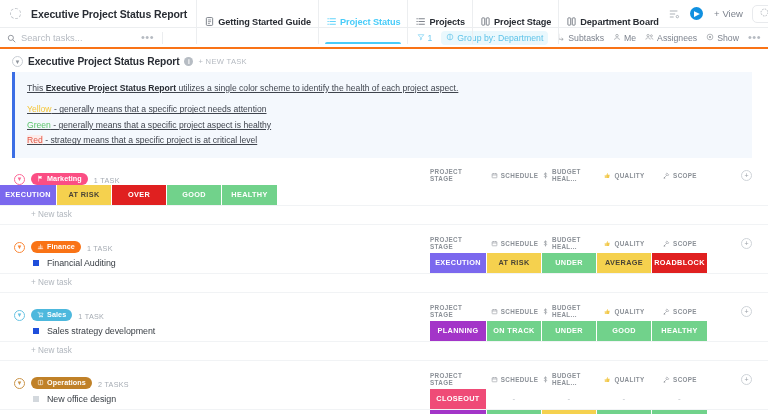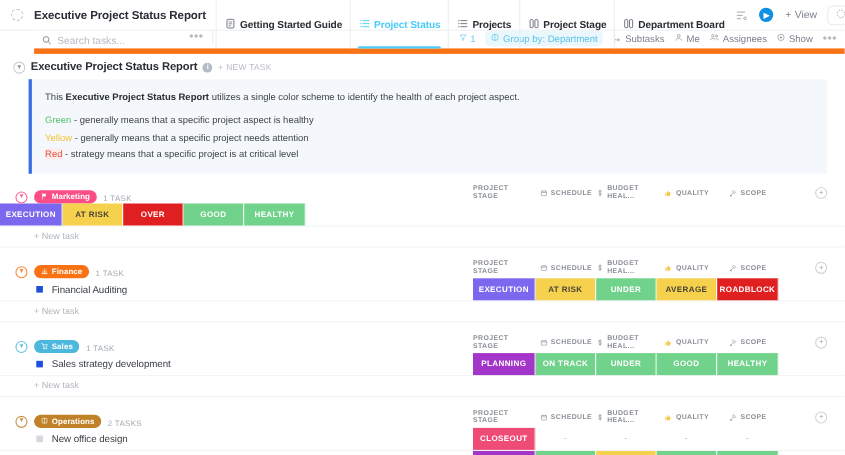--- a/index.html
+++ b/index.html
@@ -79,26 +79,25 @@
   .pill-btn {
     display: flex; align-items: center; gap: 4px;
     height: 18px; padding: 0 7px;
     border: 1px solid #e8eaed; border-radius: 5px;
     font-size: 9.3px; color: #4a4f59;
   }
 
   
   .toolbar {
     height: 21px;
-    display: flex; align-items: flex-start;
-    border-bottom: 5px solid #f97316;
+    display: flex; align-items: center;
+    border-bottom: 2px solid #f97316;
     background: #fff;
     padding: 0 7px;
     white-space: nowrap;
-    margin-left: 31px;
   }
   .search-wrap { display: flex; align-items: center; gap: 5px; }
   .search-input {
     border: none; outline: none;
     font-size: 9.3px; font-family: inherit;
     color: #767d86; width: 120px; background: transparent;
   }
   .search-input::placeholder { color: #b5bac1; }
   .dots { color: #b5bac1; font-size: 11px; letter-spacing: 0.5px; line-height: 1; }
   .tb-divider { width: 1px; height: 12px; background: #ebedef; margin: 0 8px; }
@@ -134,27 +133,28 @@
   .banner-title { font-size: 10.2px; font-weight: bold; color: #292d34; letter-spacing: -0.1px; }
   .info-dot {
     width: 9px; height: 9px; border-radius: 50%;
     background: #b6bcc3; color: #fff;
     font-size: 6.5px; display: flex; align-items: center; justify-content: center;
     font-weight: bold;
   }
   .new-task-link { font-size: 7.6px; color: #b5bac1; letter-spacing: 0.3px; }
 
   .callout {
-    margin: 0 16px 0 26px;
+    margin: 0 16px 0 12px;
     background: #f4f8fd;
     border-left: 3px solid #3b6ee5;
     padding: 10px 12px 11px 12px;
     font-size: 8.6px;
     line-height: 1.45;
     color: #3f444d;
+    text-decoration: underline;
   }
   .callout .b { font-weight: bold; color: #292d34; }
   .callout p { margin-bottom: 9px; }
   .callout p:last-child { margin-bottom: 0; }
   .cline { margin-bottom: 3px; }
   .cline:last-child { margin-bottom: 0; }
   .kw-green  { color: #59c36a; }
   .kw-yellow { color: #f4c537; }
   .kw-red    { color: #e05545; background: #fdecea; }
 
@@ -405,22 +405,22 @@
     <span class="banner-title">Executive Project Status Report</span>
     <span class="info-dot">i</span>
     <span class="new-task-link">+ NEW TASK</span>
   </div>
 
   <div class="callout">
     <p>
       <span>This </span><span class="b">Executive Project Status Report</span><span> utilizes a single color scheme to identify the health of each project aspect.</span>
     </p>
     <div id="legend-lines">
+        <div class="cline"><span class="kw-yellow" style="color: rgb(244, 197, 55);">Yellow</span><span> - generally means that a specific project needs attention</span></div>
         <div class="cline"><span class="kw-green" style="color: rgb(89, 195, 106);">Green</span><span> - generally means that a specific project aspect is healthy</span></div>
-        <div class="cline"><span class="kw-yellow" style="color: rgb(244, 197, 55);">Yellow</span><span> - generally means that a specific project needs attention</span></div>
         <div class="cline"><span class="kw-red" style="color: rgb(224, 85, 69);">Red</span><span> - strategy means that a specific project is at critical level</span></div>
       </div>
   </div>
 </div>
 
 <div class="groups" id="groups">
     <div class="group">
       <div class="group-head">
         <span class="g-ring" style="color: rgb(251, 78, 132);">▼</span>
         <span class="g-badge" style="background: rgb(251, 78, 132);">

